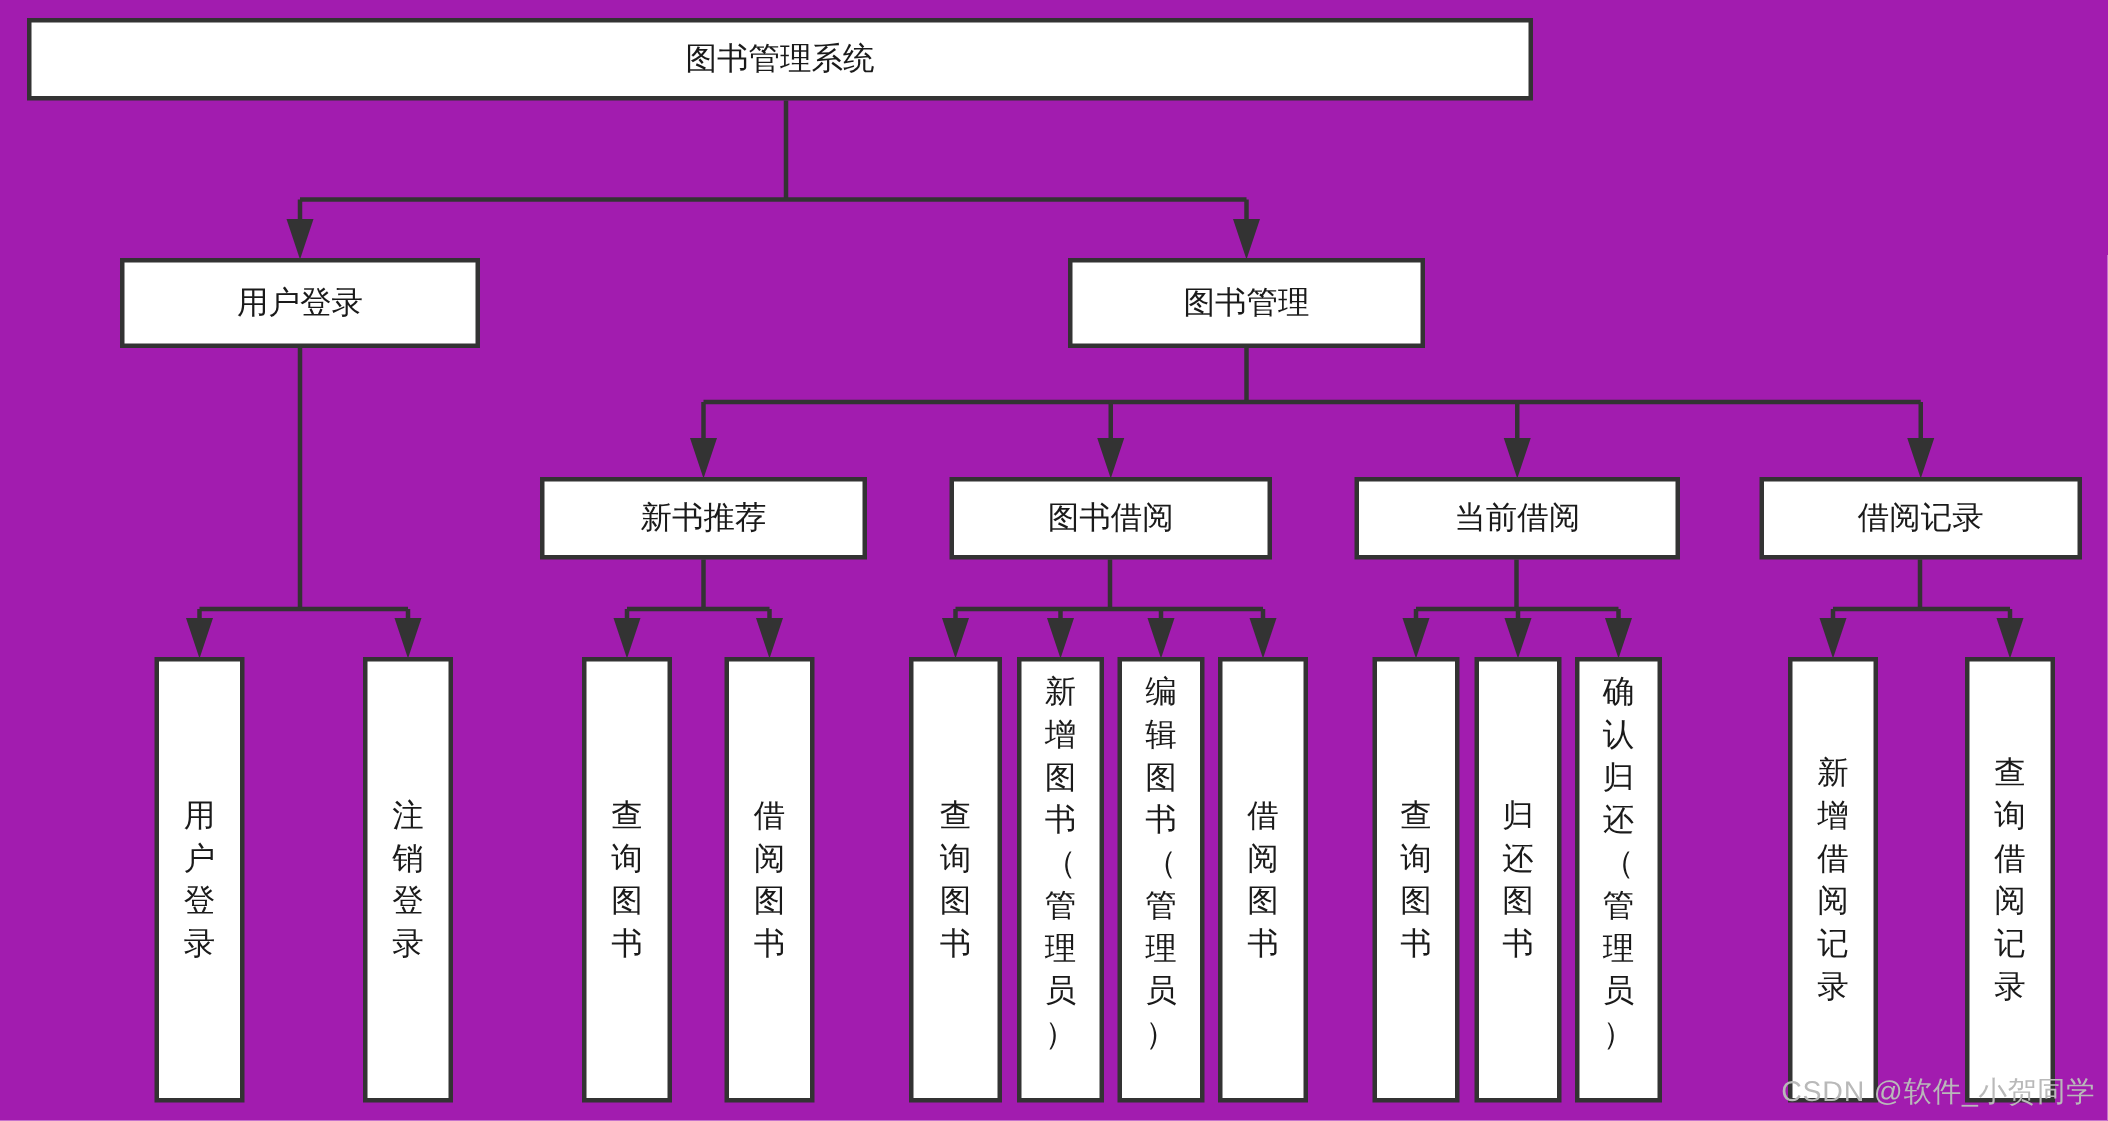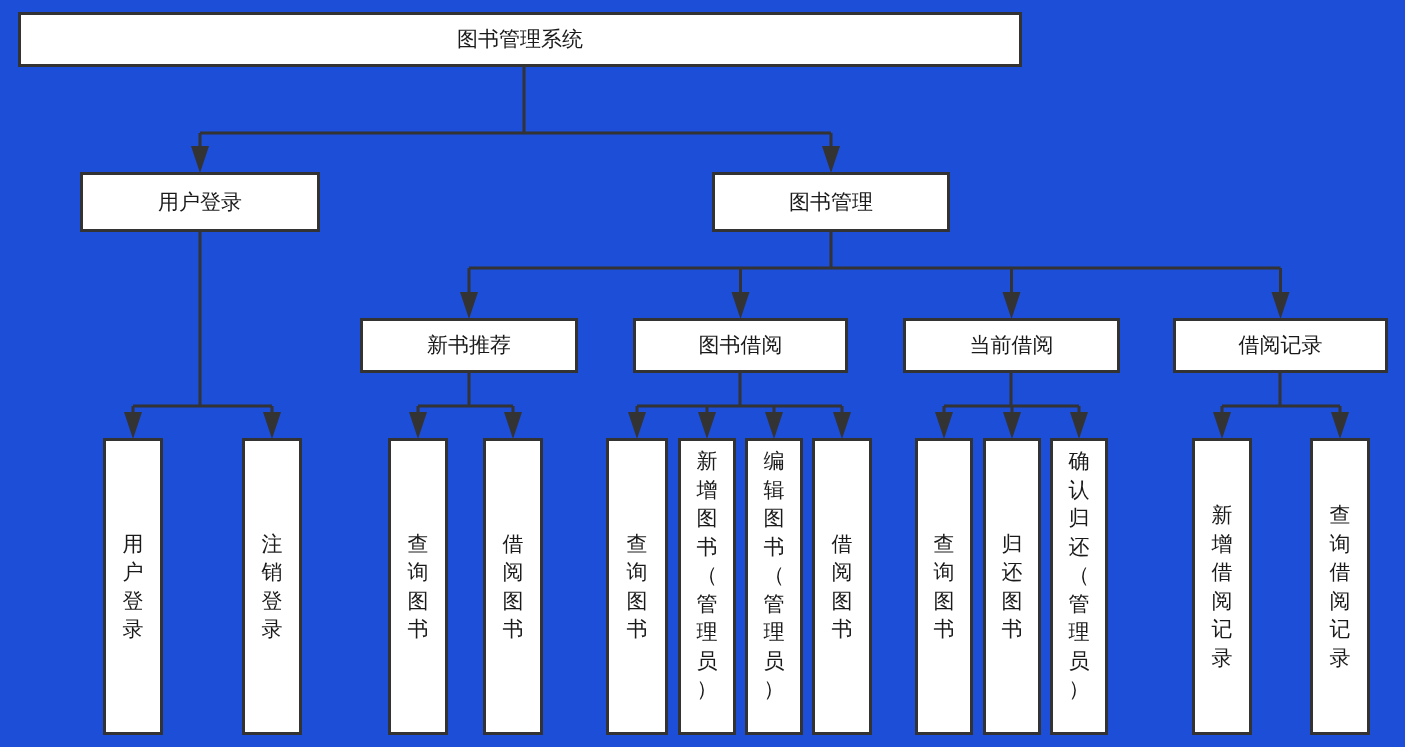--- a/index.html
+++ b/index.html
@@ -12,21 +12,21 @@
     width: 1405px;
     height: 747px;
     font-family: "Liberation Sans", "DejaVu Sans", sans-serif;
     overflow: hidden;
     position: relative;
   }
   #diagram-root {
     position: relative;
     width: 1405px;
     height: 747px;
-    background: #1d4ed8;
+    background: #a21caf;
   }
   svg.diagram-canvas {
     position: absolute;
     left: 0;
     top: 0;
     width: 1405px;
     height: 747px;
     display: block;
   }
   .node-box {
@@ -218,13 +218,14 @@
         <g>
           <rect x="1193.5" y="439.5" width="57" height="294" class="node-box"></rect>
           <text x="1222" y="522" class="node-label-v"><tspan x="1222" dy="0">新</tspan><tspan x="1222" dy="28.5">增</tspan><tspan x="1222" dy="28.5">借</tspan><tspan x="1222" dy="28.5">阅</tspan><tspan x="1222" dy="28.5">记</tspan><tspan x="1222" dy="28.5">录</tspan></text>
         </g>
         <g>
           <rect x="1311.5" y="439.5" width="57" height="294" class="node-box"></rect>
           <text x="1340" y="522" class="node-label-v"><tspan x="1340" dy="0">查</tspan><tspan x="1340" dy="28.5">询</tspan><tspan x="1340" dy="28.5">借</tspan><tspan x="1340" dy="28.5">阅</tspan><tspan x="1340" dy="28.5">记</tspan><tspan x="1340" dy="28.5">录</tspan></text>
         </g>
       </g>
     </svg>
+  <div class="watermark-text">CSDN @软件_小贺同学</div>
 </div>
 
 </body></html>

